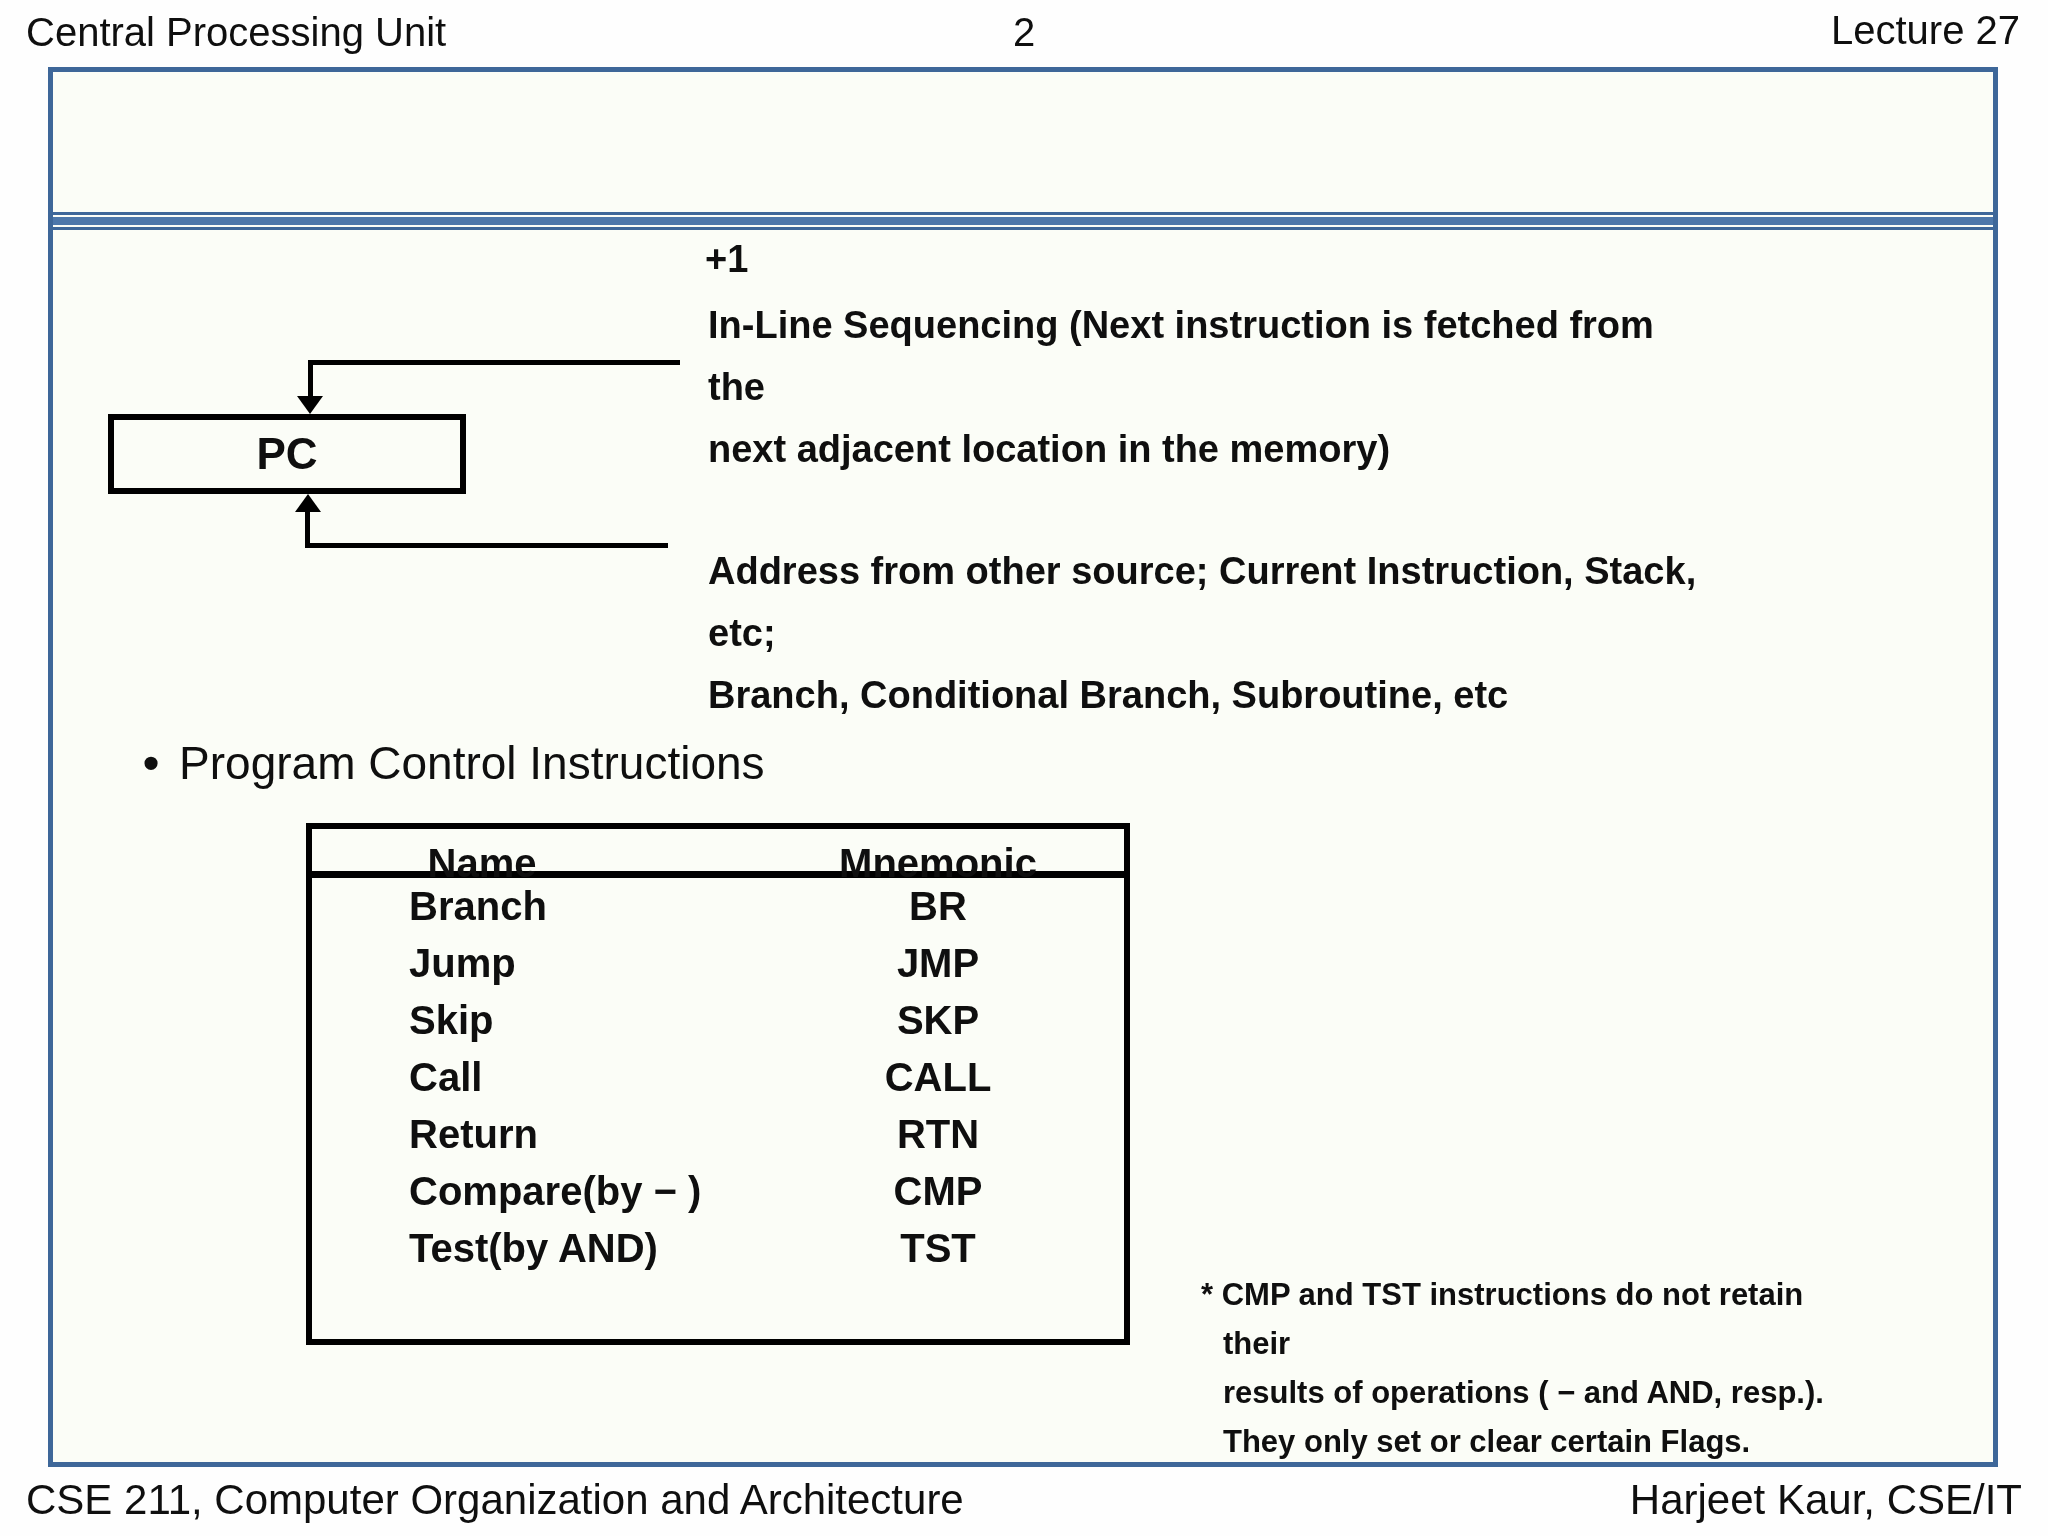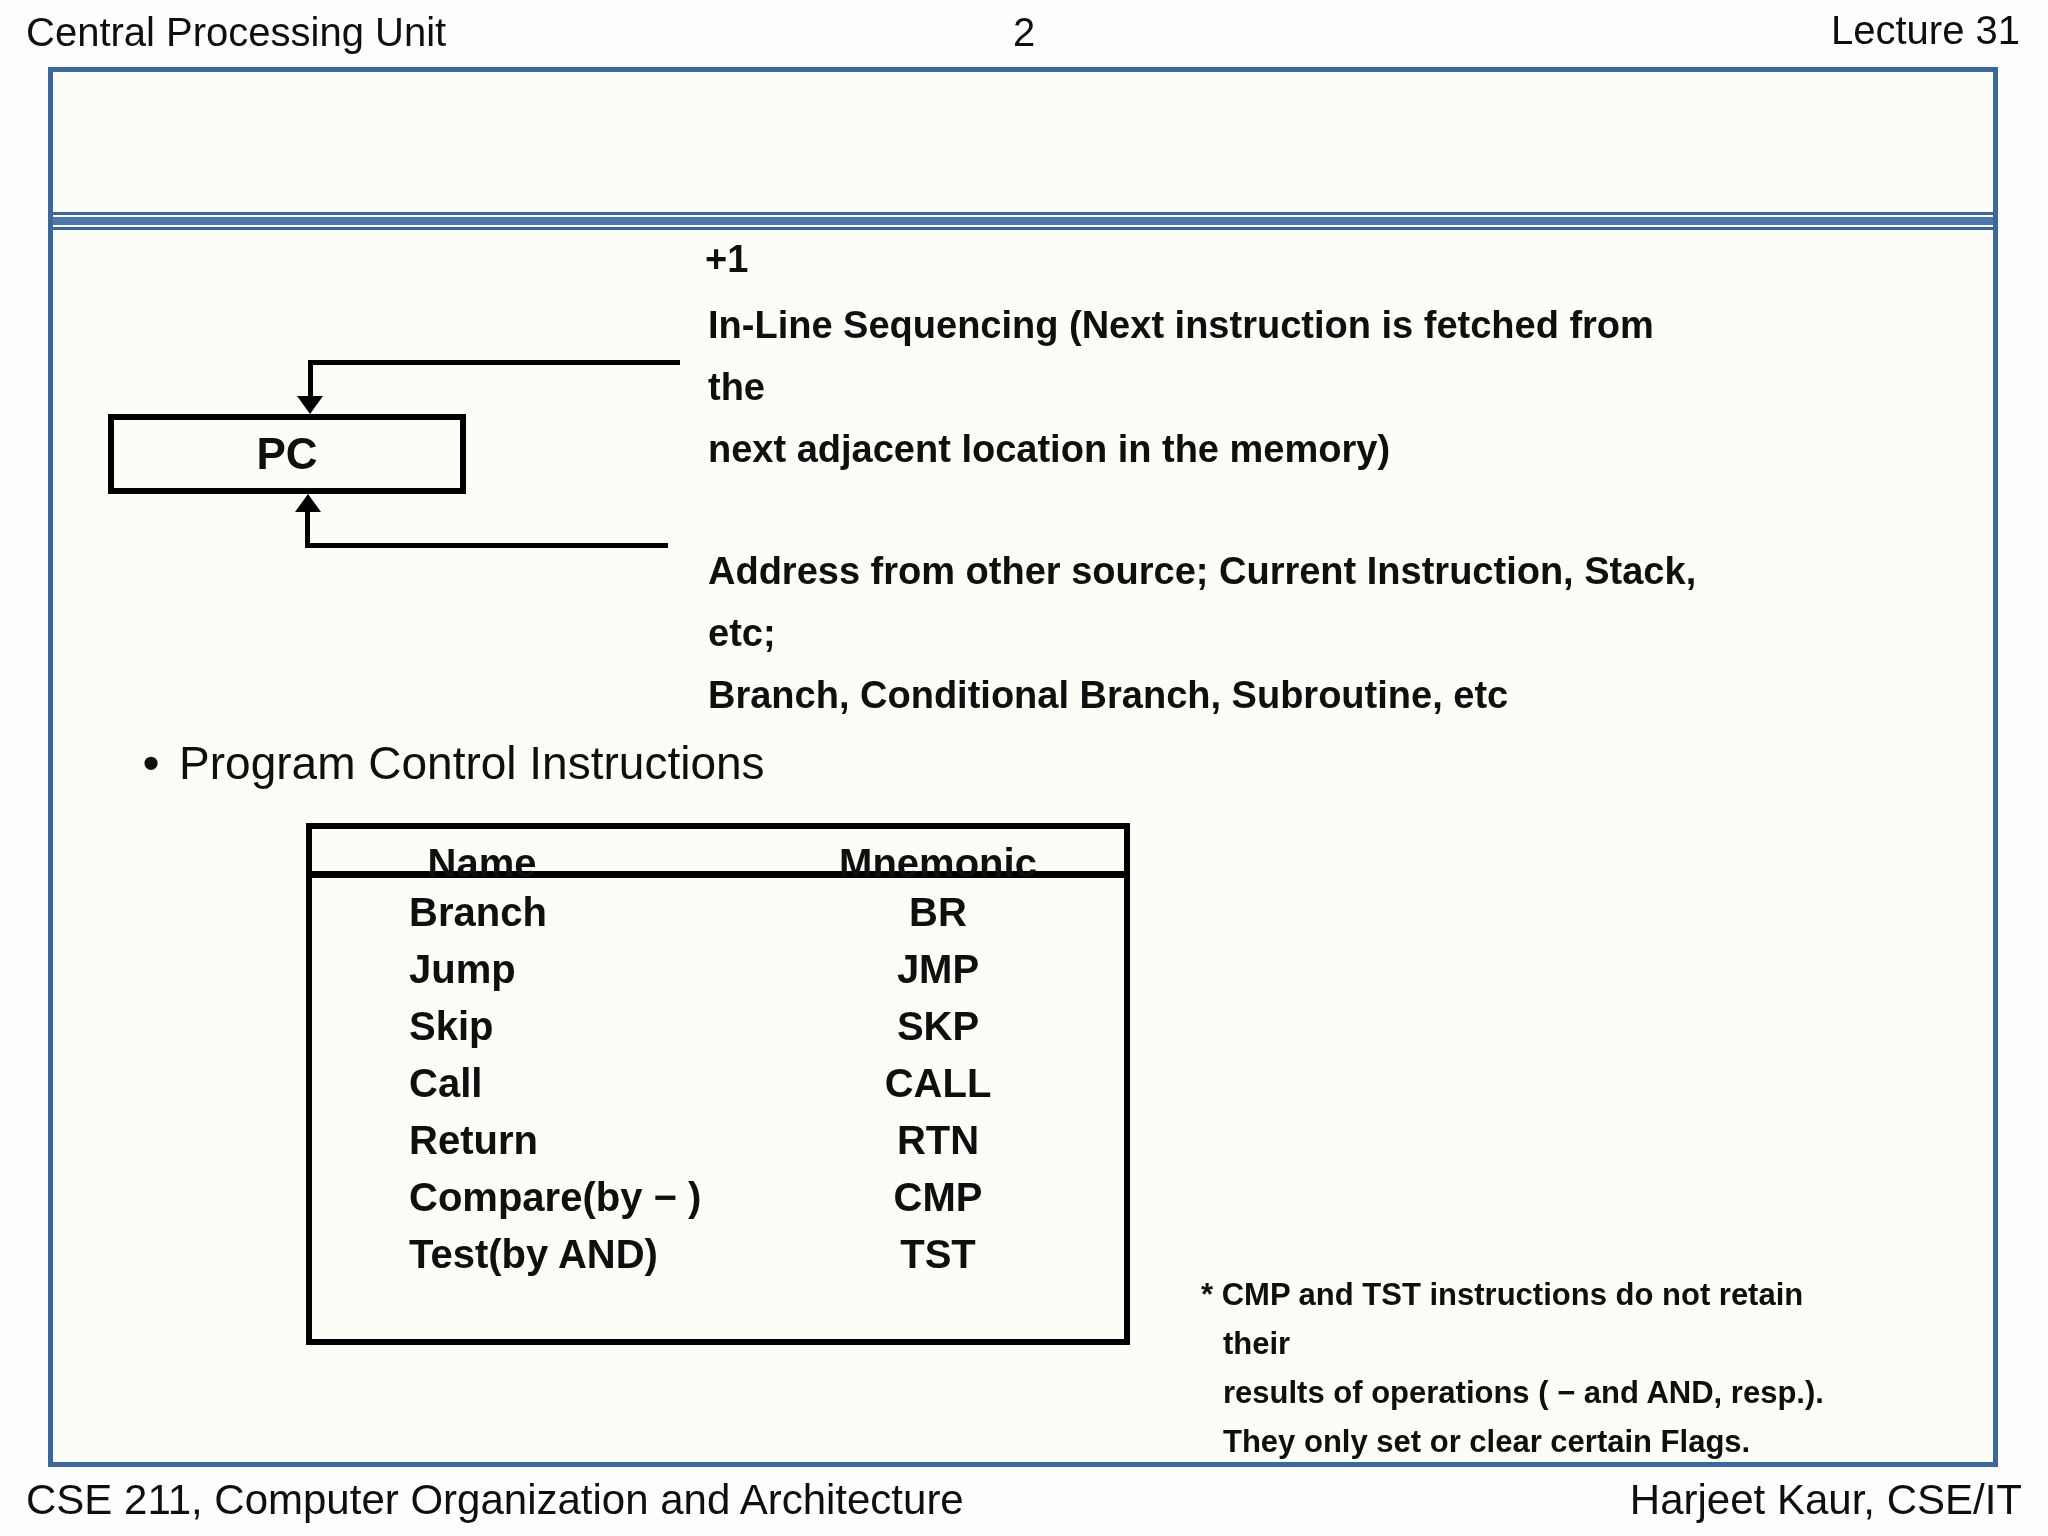--- a/index.html
+++ b/index.html
@@ -67,41 +67,41 @@
   .bullet-row{position:absolute;left:90px;top:664px;display:flex;align-items:center;gap:20px;}
   .bullet-dot{font-size:46px;font-weight:700;line-height:46px;}
   .bullet-text{font-size:46px;font-weight:400;}
 
   
   .tbl{position:absolute;left:253px;top:751px;width:824px;height:522px;border:6px solid #000;}
   .tbl-head{position:relative;height:42px;}
   .tbl-head .h-name{position:absolute;left:0;top:12px;width:340px;text-align:center;font-size:40px;font-weight:700;}
   .tbl-head .h-mn{position:absolute;left:440px;top:12px;width:372px;text-align:center;font-size:40px;font-weight:700;}
   .tbl-divider{height:7px;background:#000;}
-  .tbl-rows{padding-top:8px;}
+  .tbl-rows{padding-top:2px;}
   .tbl-row{position:relative;height:57px;}
   .c-name{position:absolute;left:97px;top:4px;font-size:40px;font-weight:700;}
   .c-mn{position:absolute;left:440px;top:4px;width:372px;text-align:center;font-size:40px;font-weight:700;}
 
   
   .note{
     position:absolute;left:1148px;top:1198px;width:660px;
     font-size:31px;font-weight:700;line-height:49px;
     padding-left:22px;text-indent:-22px;
   }
 
   
   .ftr{position:absolute;left:26px;right:26px;top:1476px;display:flex;justify-content:space-between;font-size:42px;align-items:center;}
 </style>
 </head>
 <body>
 
 <div class="hdr-left">Central Processing Unit</div>
 <div class="hdr-center">2</div>
-<div class="hdr-right">Lecture 31</div>
+<div class="hdr-right">Lecture 27</div>
 
 <div class="slide">
 
 
   <div class="sep">
     <div class="s1"></div>
     <div class="g"></div>
     <div class="s2"></div>
     <div class="g"></div>
     <div class="s3"></div>

